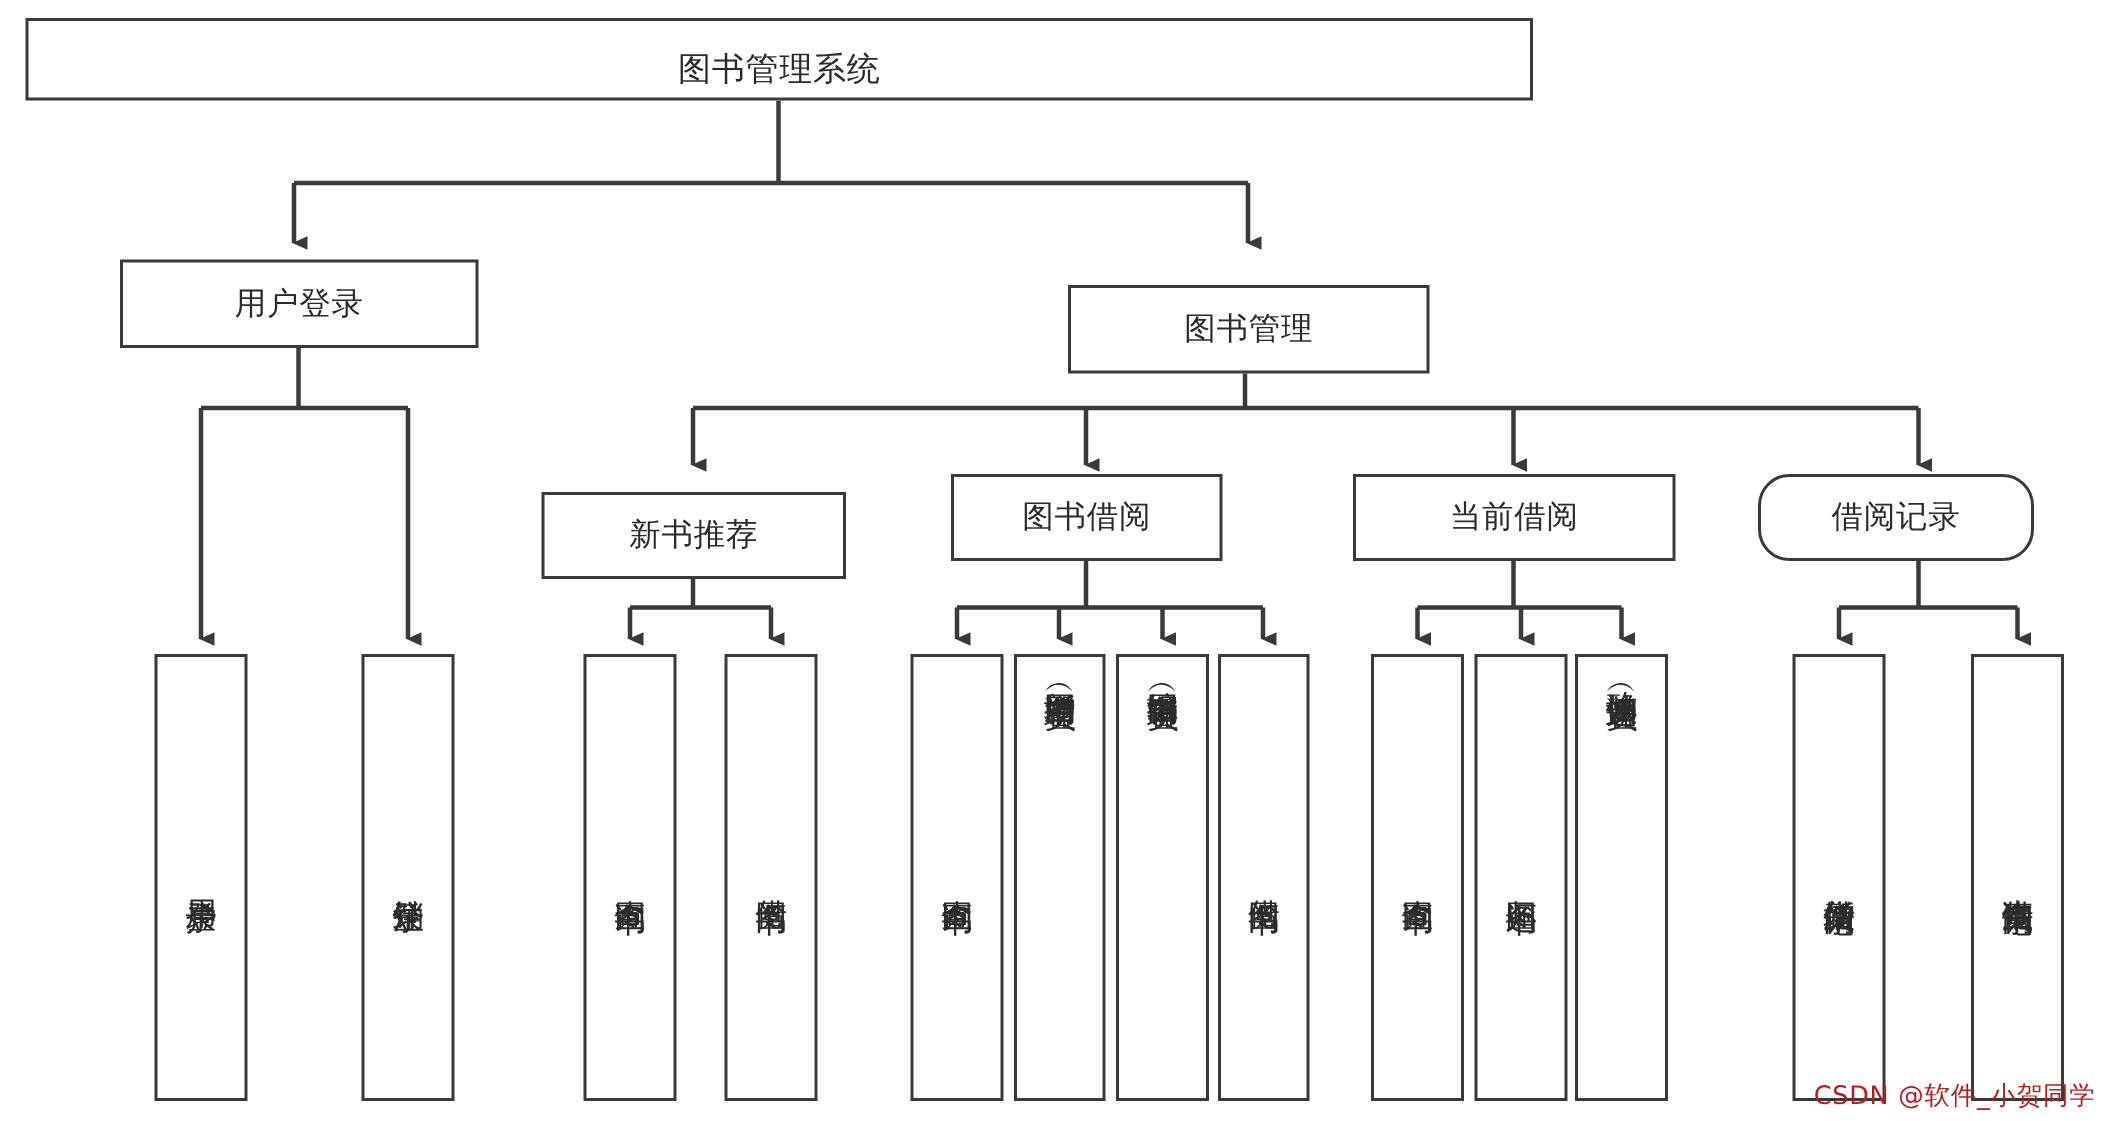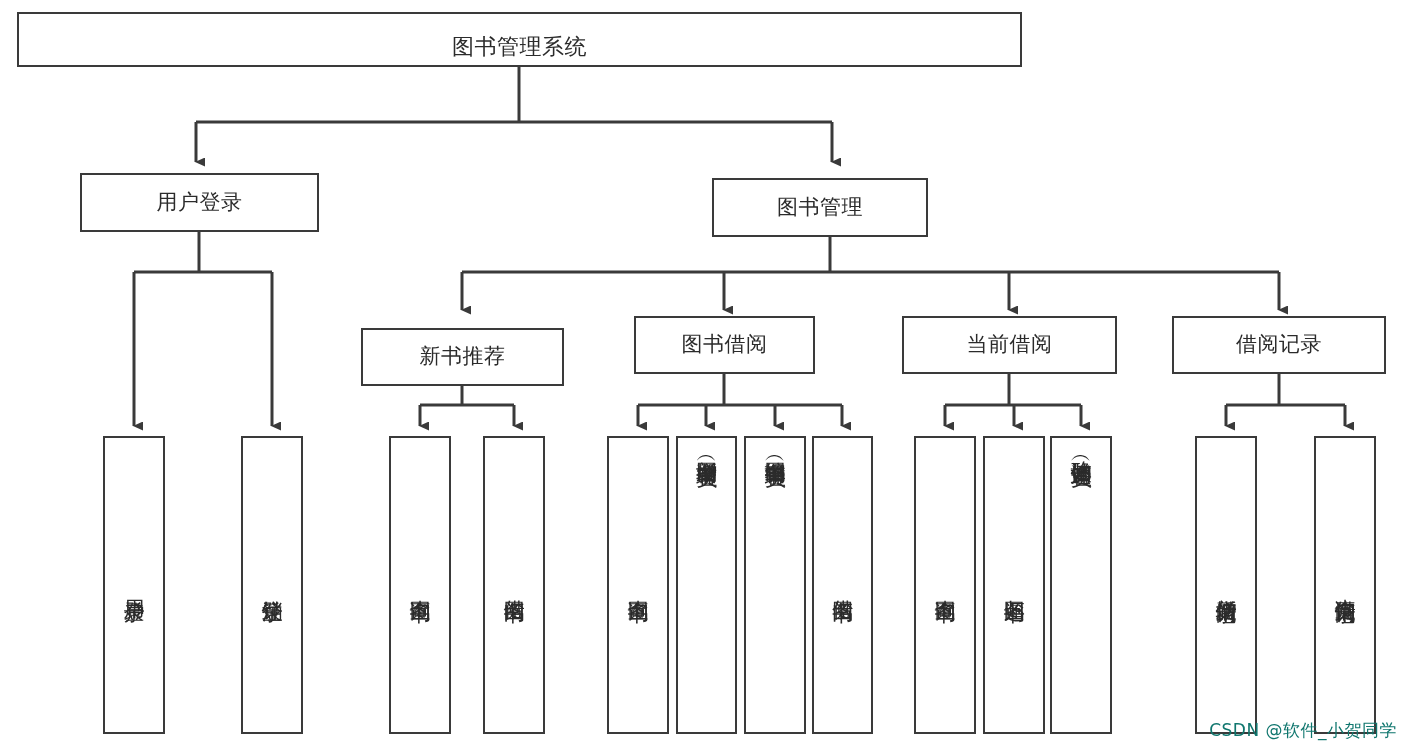--- a/index.html
+++ b/index.html
@@ -53,21 +53,21 @@
     white-space: nowrap;
   }
   .node-root .node-label-h { font-size: 22px; margin-top: 16px; }
   .leaf-box { align-items: flex-start; justify-content: center; padding-top: 6px; }
   .leaf-box.center-v { align-items: center; padding-top: 0; }
   #watermark {
     position: absolute;
     right: 8px;
     bottom: 5px;
     font-size: 17px;
-    color: #0f766e;
+    color: #b91c1c;
     white-space: nowrap;
     pointer-events: none;
     letter-spacing: 0.5px;
   }
 </style>
 </head>
 <body>
 
 <div id="diagram-root">
 
@@ -122,34 +122,34 @@
     </g>
   </svg>
 
   <div class="node-box node-root" style="left:17px; top:12px; width:1005px; height:55px;">
     <span class="node-label-h">图书管理系统</span>
   </div>
 
   <div class="node-box" style="left:80px; top:173px; width:239px; height:59px;">
     <span class="node-label-h">用户登录</span>
   </div>
-  <div class="node-box" style="left:712px; top:178px; width:216px; height:59px;">
+  <div class="node-box" style="left:712px; top:190px; width:241px; height:59px;">
     <span class="node-label-h">图书管理</span>
   </div>
 
   <div class="node-box" style="left:361px; top:316px; width:203px; height:58px;margin-top:12px;">
     <span class="node-label-h">新书推荐</span>
   </div>
   <div class="node-box" style="left:902px; top:316px; width:215px; height:58px;">
     <span class="node-label-h">当前借阅</span>
   </div>
   <div class="node-box" style="left:634px; top:316px; width:181px; height:58px;">
     <span class="node-label-h">图书借阅</span>
   </div>
-  <div class="node-box" style="left:1172px; top:316px; width:214px; height:58px;">
+  <div class="node-box" style="left:1172px; top:316px; width:184px; height:58px;border-radius:21px;">
     <span class="node-label-h">借阅记录</span>
   </div>
 
   <div class="node-box leaf-box center-v" style="left:103px; top:436px; width:62px; height:298px;">
     <span class="node-label-v">用户登录</span>
   </div>
   <div class="node-box leaf-box center-v" style="left:241px; top:436px; width:62px; height:298px;">
     <span class="node-label-v">注销登录</span>
   </div>
 

